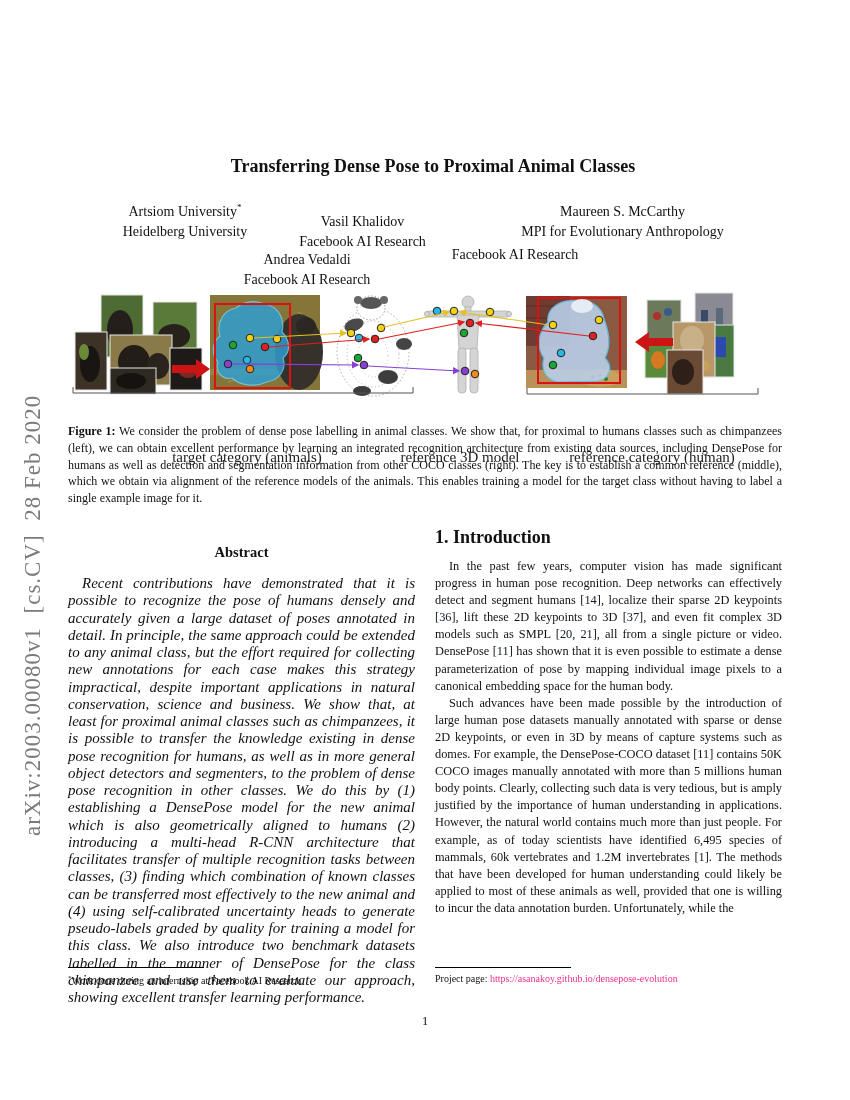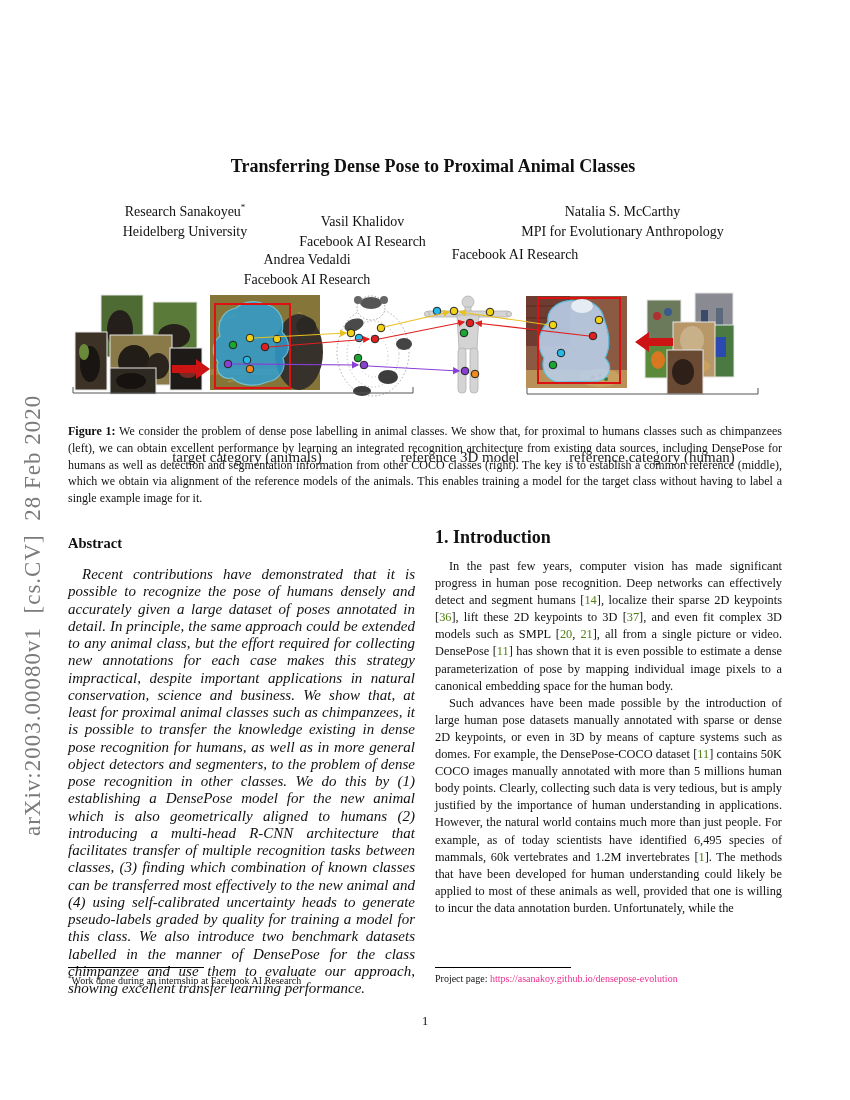--- a/index.html
+++ b/index.html
@@ -13,51 +13,51 @@
   .auth{position:absolute;text-align:center;font-size:14px;line-height:20px;}
   .auth sup{font-size:9px;}
   .figure-svg{position:absolute;left:68px;top:292px;}
   .plabel{position:absolute;top:404px;font-size:15px;color:#222;text-align:center;margin-top:45px;}
   .caption{position:absolute;left:68px;top:423px;width:714px;font-size:12px;
            line-height:16.8px;text-align:justify;}
   .caption .cap-label{font-weight:bold;}
   .col{position:absolute;top:527px;width:347px;}
   .col-left{left:68px;}
   .col-right{left:435px;}
-  .abstract-heading{margin:8px 0 14px 0;font-weight:bold;font-size:14.5px;}
+  .abstract-heading{margin:17px 0 14px 0;text-align:center;font-weight:bold;font-size:14.5px;}
   .abstract-body{margin:0;font-style:italic;font-size:15px;line-height:17.25px;
                  text-align:justify;text-indent:14px;}
   .intro-heading{margin:0 0 10px 0;font-weight:bold;font-size:18px;}
   .intro-para{margin:0;font-size:12.35px;line-height:17.1px;text-align:justify;text-indent:14px;}
-  .seg-cite{color:#4d7c0f;}
+  .seg-cite{color:#0f172a;}
   .footnote{position:absolute;top:967px;width:347px;font-size:10px;line-height:13px;}
   .footnote-rule{width:136px;border-top:1px solid #000;margin:0 0 4px 0;}
   .footnote sup{font-size:7px;}
   .url-link{color:#ee2e8f;text-decoration:none;}
   .page-number{position:absolute;left:68px;top:1014px;width:714px;text-align:center;font-size:12.5px;}
 </style>
 </head>
 <body>
 
 <div class="page">
 
   <div class="watermark">arXiv:2003.00080v1  [cs.CV]  28 Feb 2020</div>
 
   <h1 class="title">Transferring Dense Pose to Proximal Animal Classes</h1>
 
   <div class="auth" style="left:65px;top:197px;width:240px">
-    <div><span>Research Sanakoyeu</span><sup>*</sup></div>
+    <div><span>Artsiom University</span><sup>*</sup></div>
     <div>Heidelberg University</div>
   </div>
   <div class="auth" style="left:250px;top:207px;width:225px">
     <div><span>Vasil Khalidov</span><sup></sup></div>
     <div>Facebook AI Research</div>
   </div>
   <div class="auth" style="left:480px;top:197px;width:285px">
-    <div><span>Natalia S. McCarthy</span><sup></sup></div>
+    <div><span>Maureen S. McCarthy</span><sup></sup></div>
     <div>MPI for Evolutionary Anthropology</div>
   </div>
   <div class="auth" style="left:187px;top:245px;width:240px">
     <div><span>Andrea Vedaldi</span><sup></sup></div>
     <div>Facebook AI Research</div>
   </div>
   <div class="auth" style="left:395px;top:245px;width:240px">
     <div>Facebook AI Research</div>
   </div>
 

